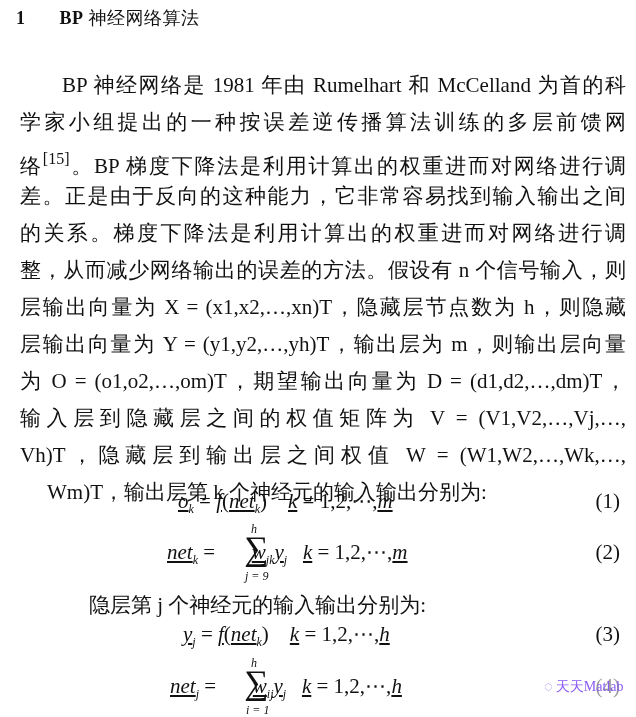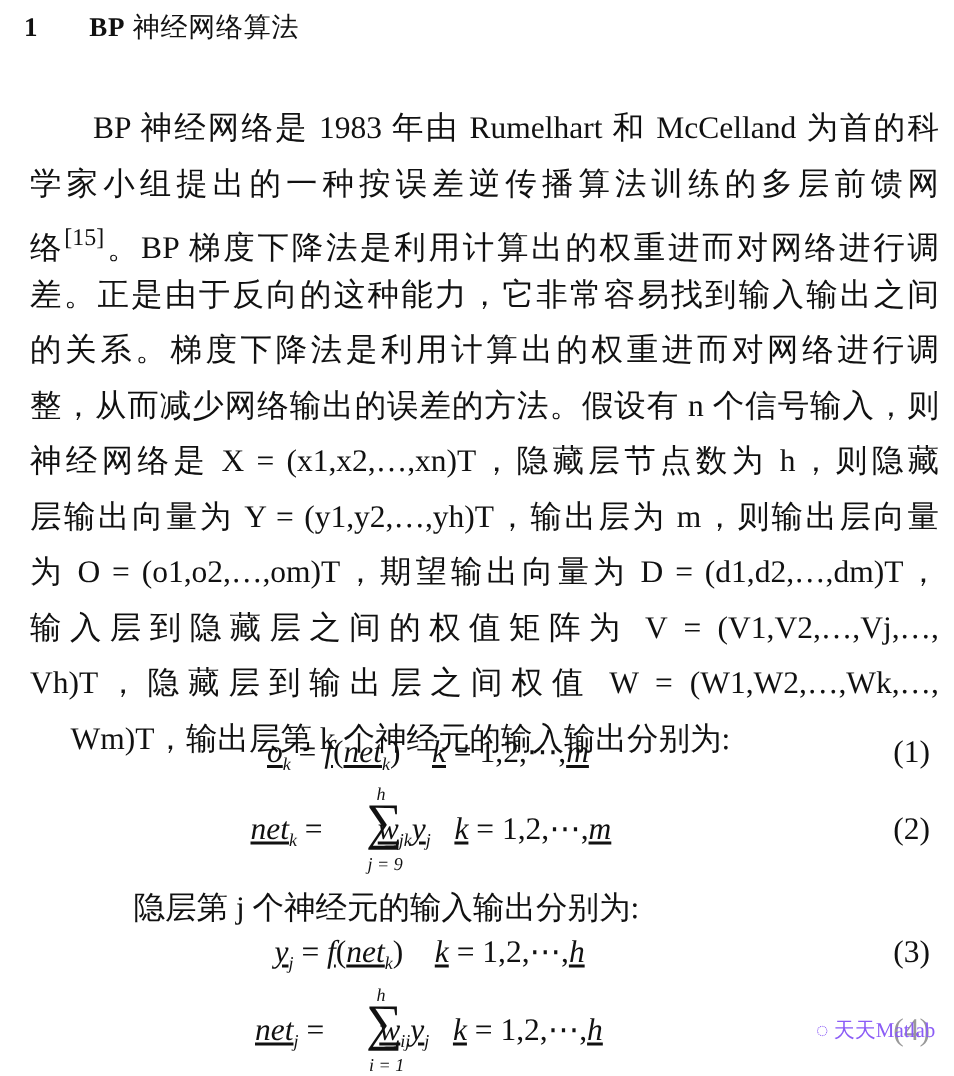--- a/index.html
+++ b/index.html
@@ -22,27 +22,27 @@
   .wm{position:absolute;left:512px;top:678px;font-family:Liberation Serif, serif;
       font-size:14px;color:#8b5cf6;margin-left:32px;}
 </style>
 </head>
 <body>
 
 <div class="title">
   <span class="num">1</span><span class="bp">BP</span> <span>神经网络算法</span>
 </div>
 
-<div class="line indent" style="top:70px">BP 神经网络是 1983 年由 Rumelhart 和 McCelland 为首的科</div>
+<div class="line indent" style="top:70px">BP 神经网络是 1981 年由 Rumelhart 和 McCelland 为首的科</div>
 <div class="line" style="top:107px">学家小组提出的一种按误差逆传播算法训练的多层前馈网</div>
 <div class="line" style="top:144px"><span>络</span><sup>[15]</sup><span>。BP 梯度下降法是利用计算出的权重进而对网络进行调</span></div>
 <div class="line" style="top:181px">差。正是由于反向的这种能力，它非常容易找到输入输出之间</div>
 <div class="line" style="top:218px">的关系。梯度下降法是利用计算出的权重进而对网络进行调</div>
 <div class="line" style="top:255px">整，从而减少网络输出的误差的方法。假设有 n 个信号输入，则</div>
-<div class="line" style="top:292px">神经网络是 X = (x1,x2,…,xn)T，隐藏层节点数为 h，则隐藏</div>
+<div class="line" style="top:292px">层输出向量为 X = (x1,x2,…,xn)T，隐藏层节点数为 h，则隐藏</div>
 <div class="line" style="top:329px">层输出向量为 Y = (y1,y2,…,yh)T，输出层为 m，则输出层向量</div>
 <div class="line" style="top:366px">为 O = (o1,o2,…,om)T，期望输出向量为 D = (d1,d2,…,dm)T，</div>
 <div class="line" style="top:403px">输入层到隐藏层之间的权值矩阵为 V = (V1,V2,…,Vj,…,</div>
 <div class="line" style="top:440px">Vh)T，隐藏层到输出层之间权值 W = (W1,W2,…,Wk,…,</div>
 <div class="line last" style="top:477px">Wm)T，输出层第 k 个神经元的输入输出分别为:</div>
 
 <div class="eq" style="left:178px;top:487px;top:489px">
   <span class="m">o<sub>k</sub></span> = <span class="m">f</span>(<span class="m">net<sub>k</sub></span>)&nbsp;&nbsp;&nbsp;&nbsp;<span class="m">k</span> = 1,2,⋯,<span class="m">m</span>
 </div>
 <div class="eqno" style="top:489px">(1)</div>

